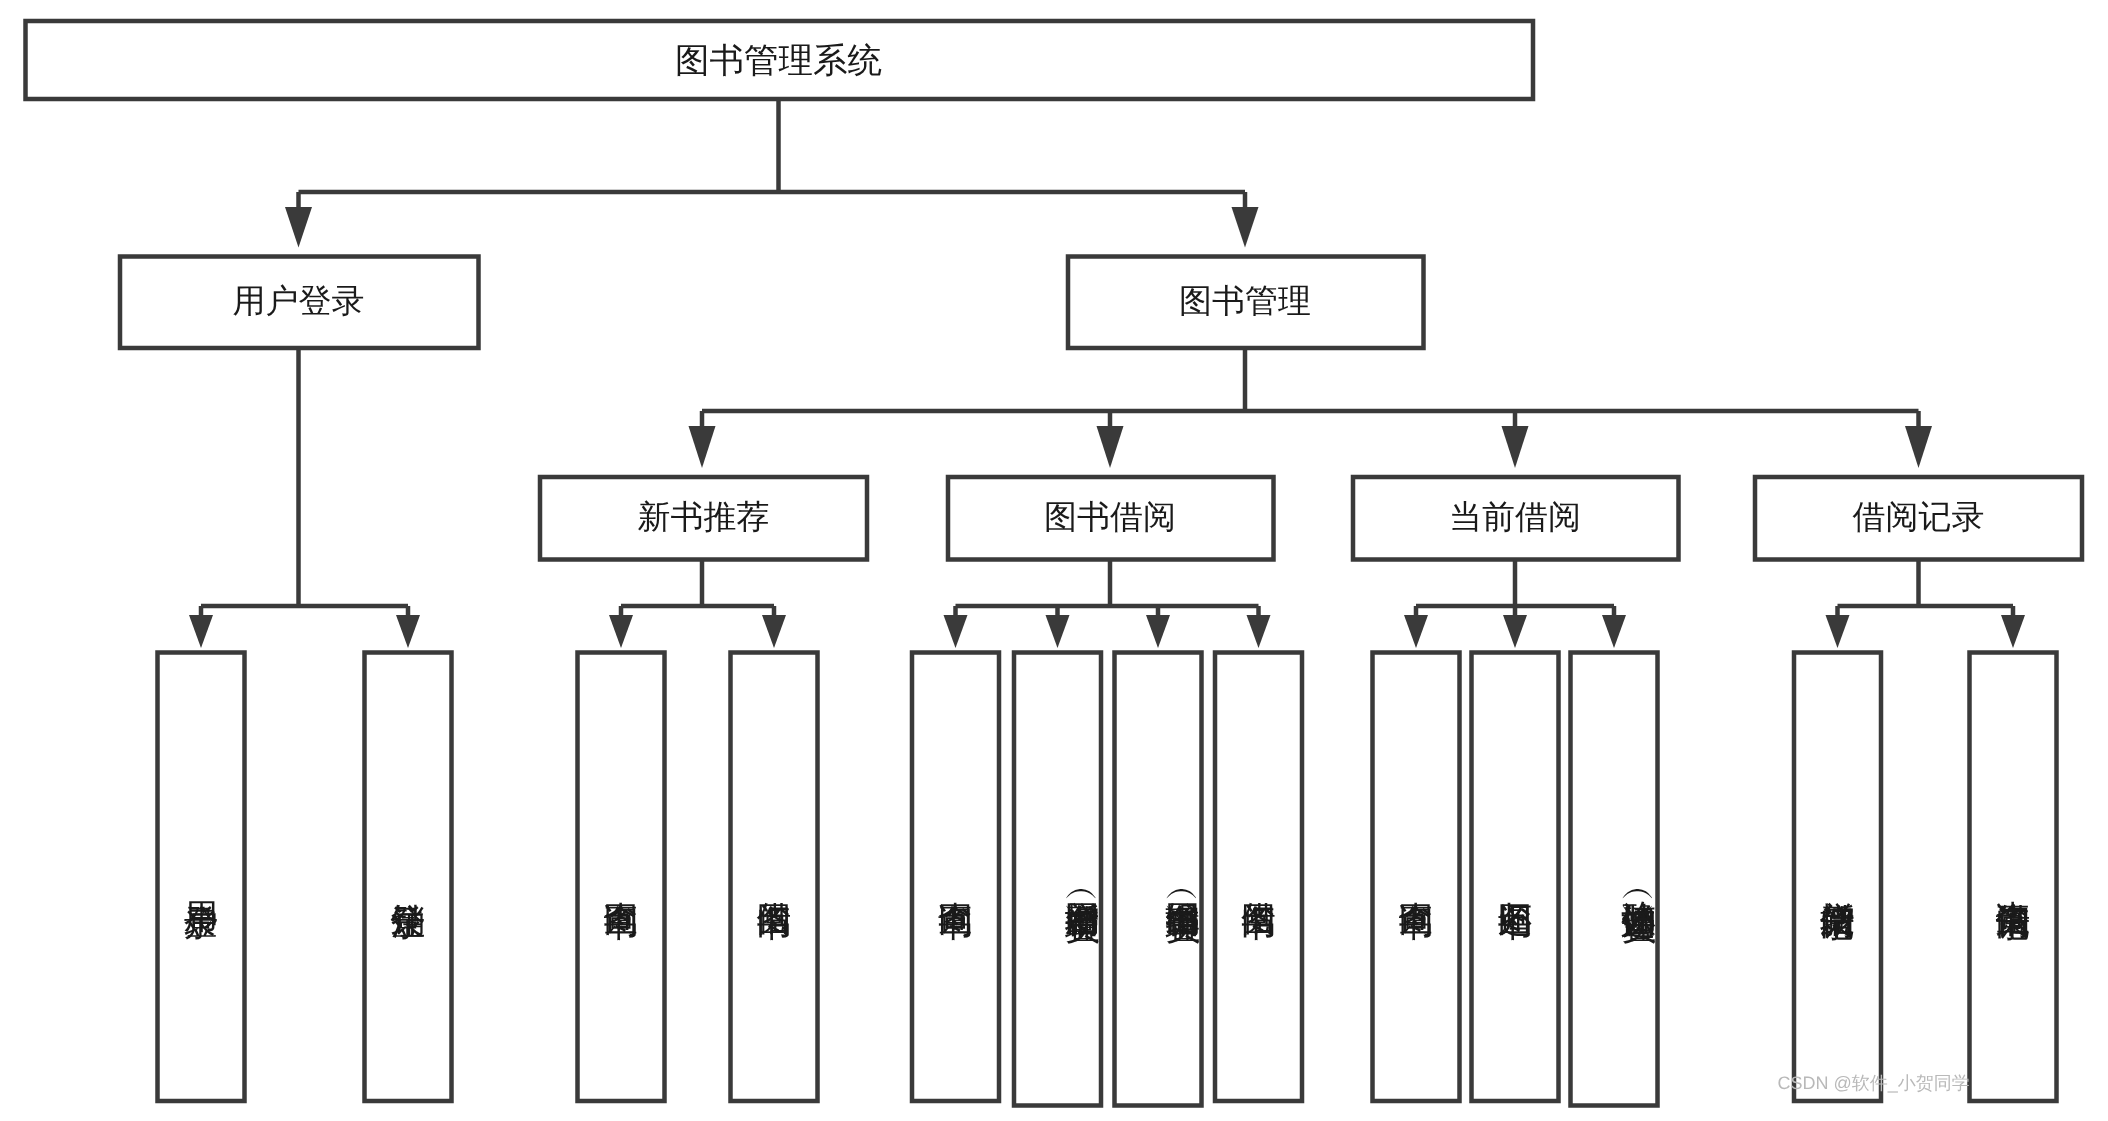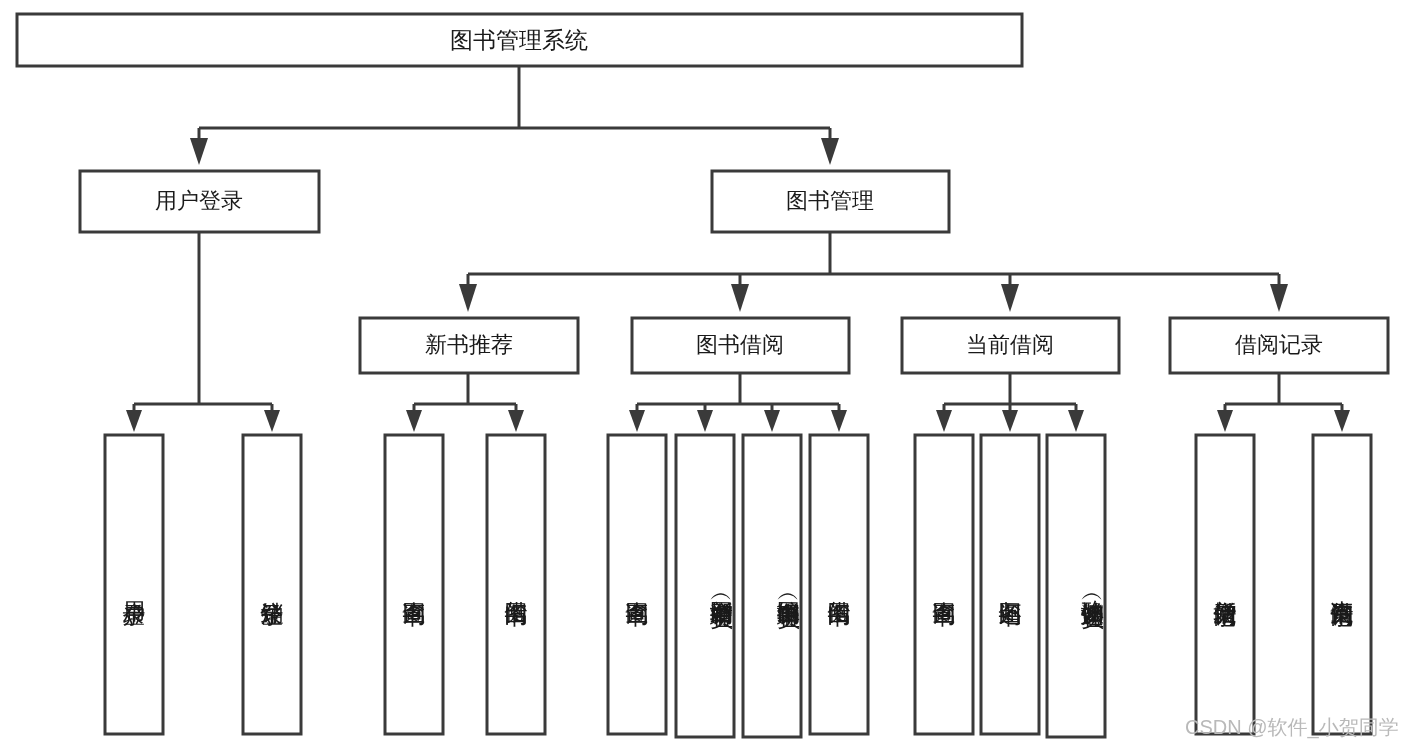--- a/index.html
+++ b/index.html
@@ -62,21 +62,21 @@
     display: flex;
     align-items: center;
     justify-content: center;
     pointer-events: none;
   }
   .watermark {
     position: absolute;
     left: 1185px;
     top: 714px;
     font-family: "Liberation Sans", "DejaVu Sans", sans-serif;
-    font-size: 20px;
+    font-size: 12px;
     color: #b9b9b9;
     white-space: nowrap;
   }
 </style>
 </head>
 <body>
 
 <div id="diagram-root">
 
   <svg class="flowchart" viewBox="0 0 1405 747" xmlns="http://www.w3.org/2000/svg">

